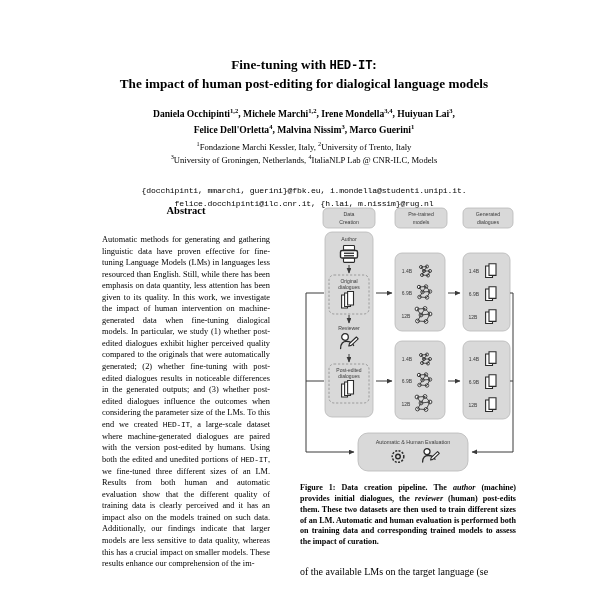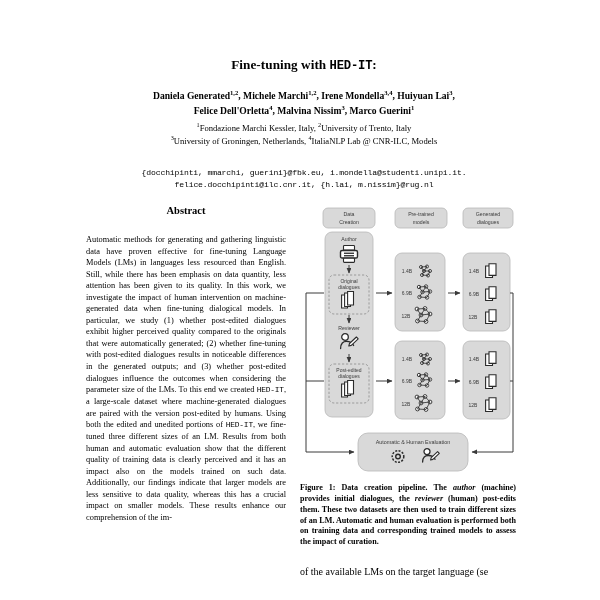--- a/index.html
+++ b/index.html
@@ -83,21 +83,21 @@
   .col-left  { left: 86px; }
   .col-right { left: 300px; width: 216px; }
 
   .abstract-head {
     text-align: center;
     font-size: 10.5px;
     font-weight: bold;
     margin: 0 0 18px 0;
   }
   .abstract-body p {
-    margin: 0;
+    margin: 16px;
     font-size: 8.35px;
     line-height: 1.385;
     text-align: justify;
     text-justify: inter-word;
     hyphens: manual;
   }
   .abstract-body .mono-i {
     font-family: "Liberation Mono", monospace;
     font-size: 7.9px;
     letter-spacing: -0.2px;
@@ -135,24 +135,25 @@
   }
 </style>
 </head>
 <body>
 
 <div class="page">
 
   <div class="title-block">
     <div class="paper-title">
       <span>Fine-tuning with </span><span class="mono">HED-IT</span><span>:</span><br>
+      <span>The impact of human post-editing for dialogical language models</span>
     </div>
 
     <div class="authors">
-      <span><span>Daniela Generated</span><sup>1,2</sup><span>, Michele Marchi</span><sup>1,2</sup><span>, Irene Mondella</span><sup>3,4</sup><span>, Huiyuan Lai</span><sup>3</sup><span>,</span></span><br>
+      <span><span>Daniela Occhipinti</span><sup>1,2</sup><span>, Michele Marchi</span><sup>1,2</sup><span>, Irene Mondella</span><sup>3,4</sup><span>, Huiyuan Lai</span><sup>3</sup><span>,</span></span><br>
       <span><span>Felice Dell'Orletta</span><sup>4</sup><span>, Malvina Nissim</span><sup>3</sup><span>, Marco Guerini</span><sup>1</sup></span>
     </div>
 
     <div class="affils">
       <span><sup>1</sup><span>Fondazione Marchi Kessler, Italy, </span><sup>2</sup><span>University of Trento, Italy</span></span><br>
       <span><sup>3</sup><span>University of Groningen, Netherlands, </span><sup>4</sup><span>ItaliaNLP Lab @ CNR-ILC, Models</span></span>
     </div>
 
     <div class="emails">
       <div>{docchipinti, mmarchi, guerini}@fbk.eu, i.mondella@studenti.unipi.it.</div>

